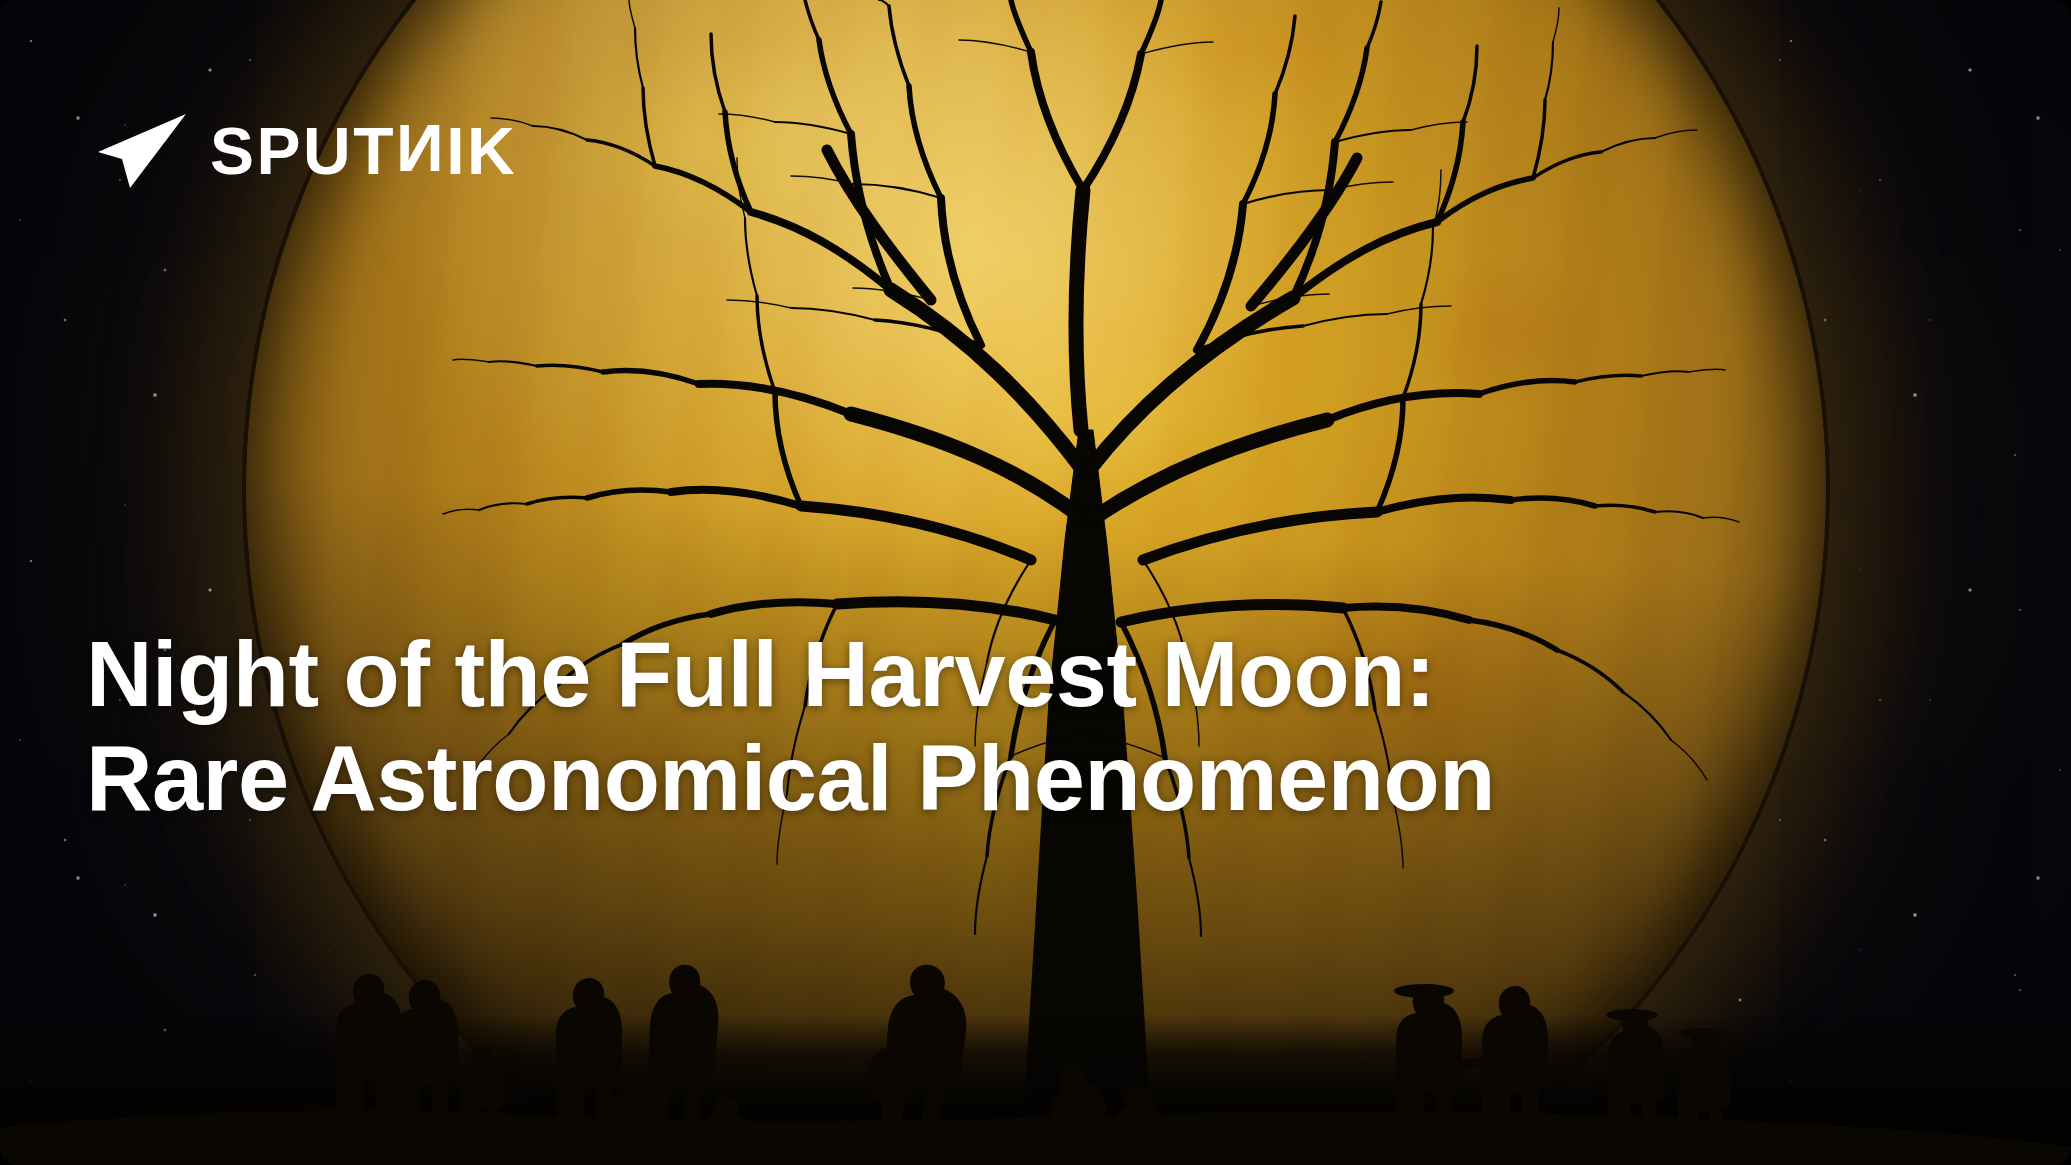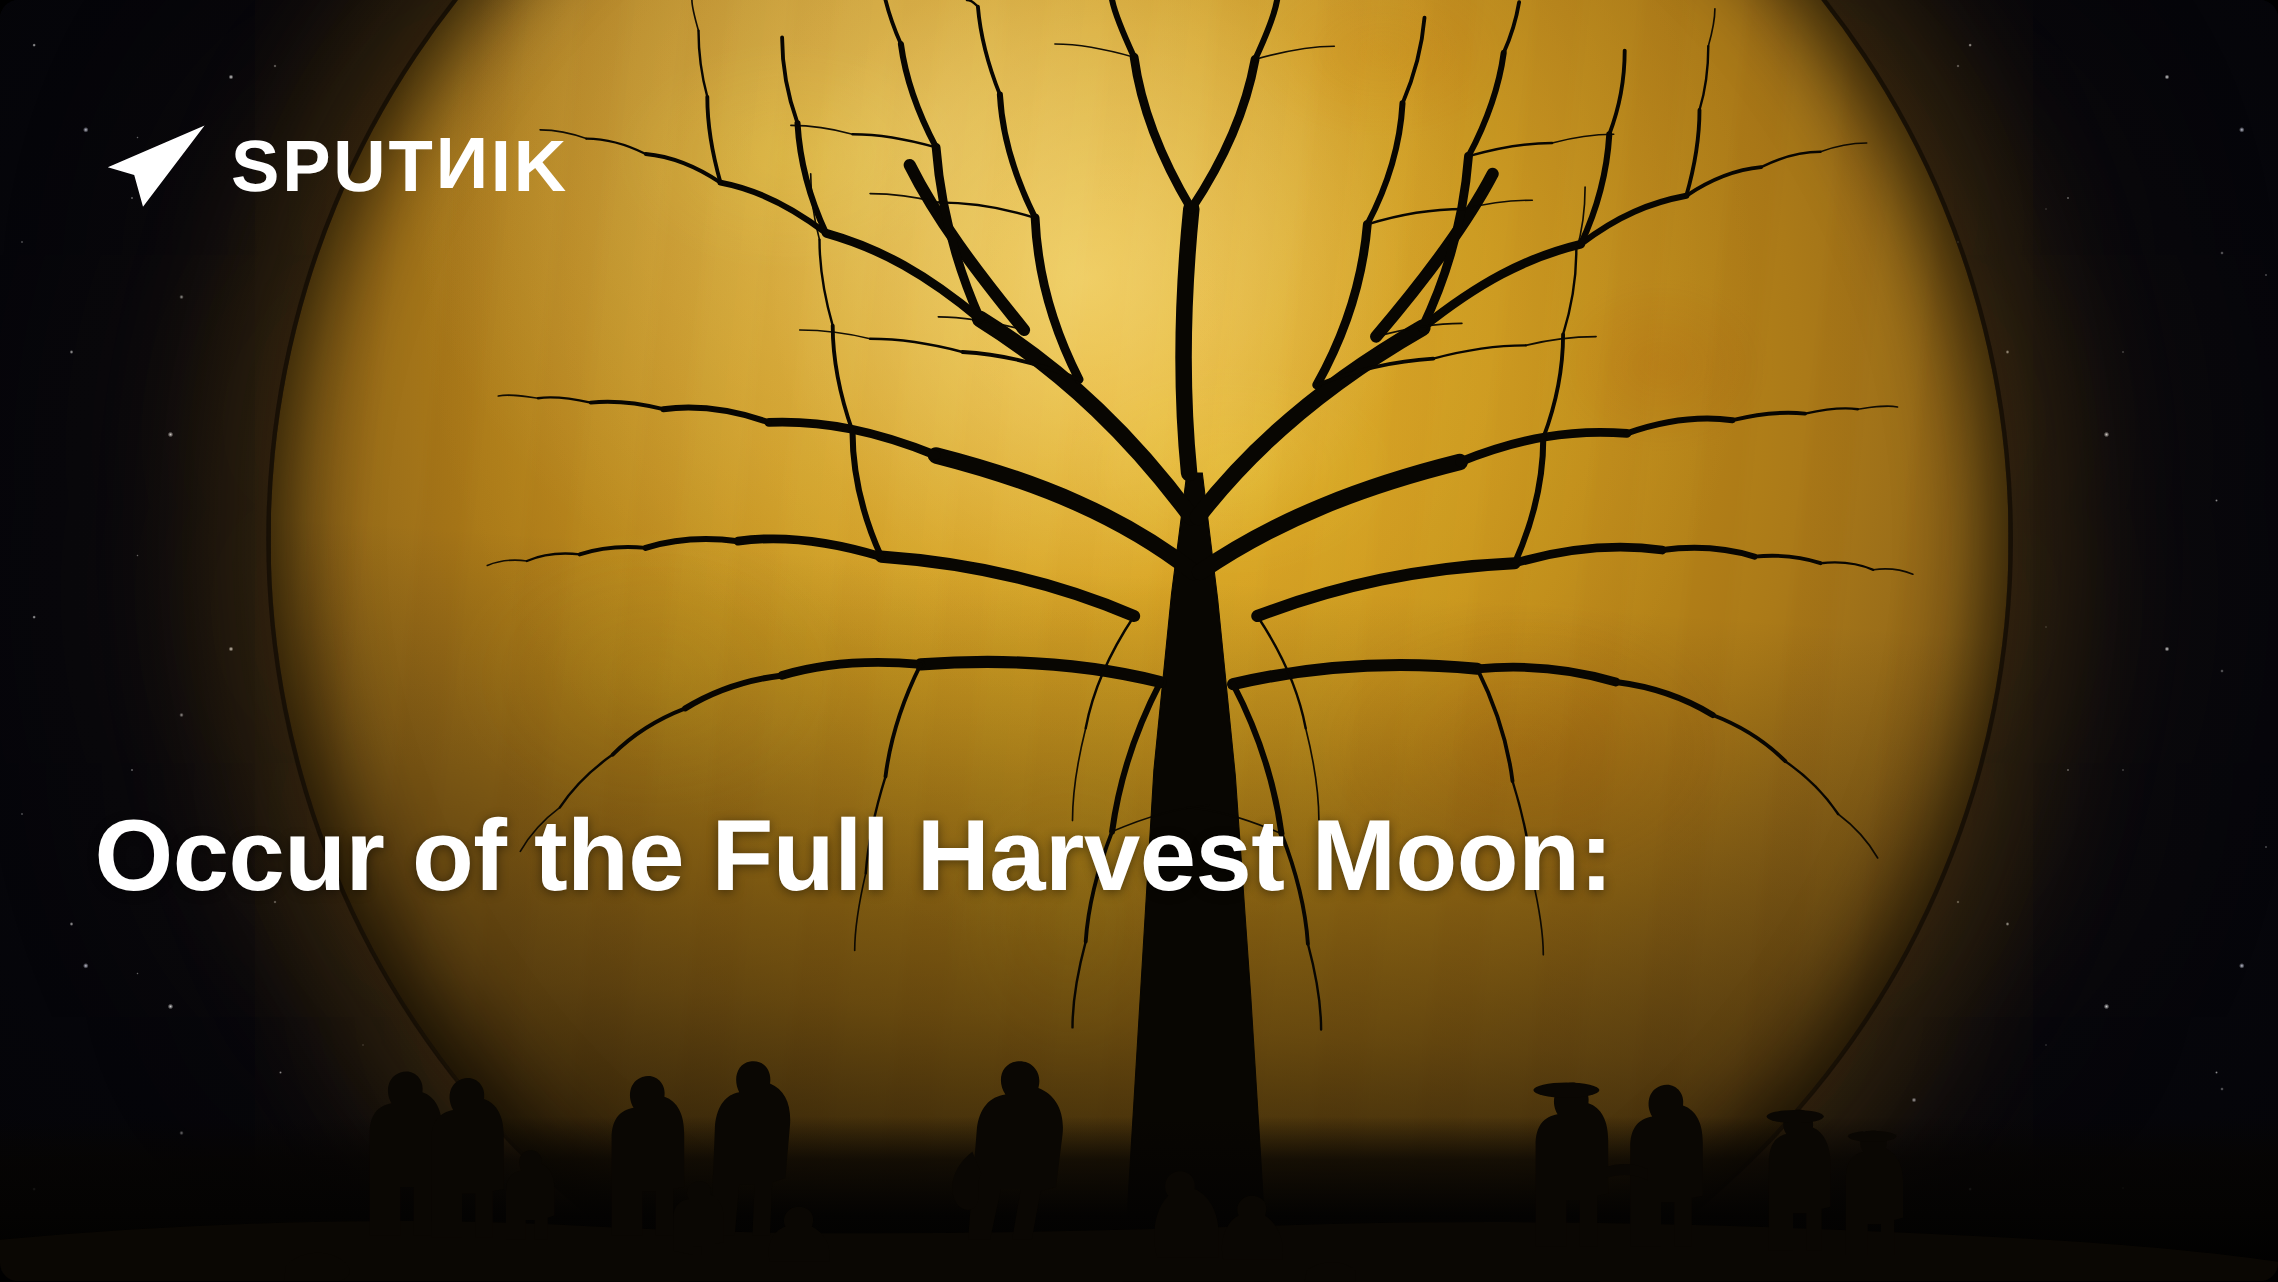--- a/index.html
+++ b/index.html
@@ -422,16 +422,17 @@
       <polygon points="90,2 2,40 26,47 34,76" fill="#ffffff"></polygon>
     </svg>
     <div class="logo-word">
       <span>SPUT</span>
         <span class="n-flip">N</span>
         <span>IK</span>
     </div>
   </div>
 
   <h1 class="headline">
-    <span class="hl-line">Occur of the Full Harvest Moon:</span>
+    <span class="hl-line">Night of the Full Harvest Moon:</span>
+    <span class="hl-line">Rare Astronomical Phenomenon</span>
   </h1>
 
 </div>
 
 </body></html>

